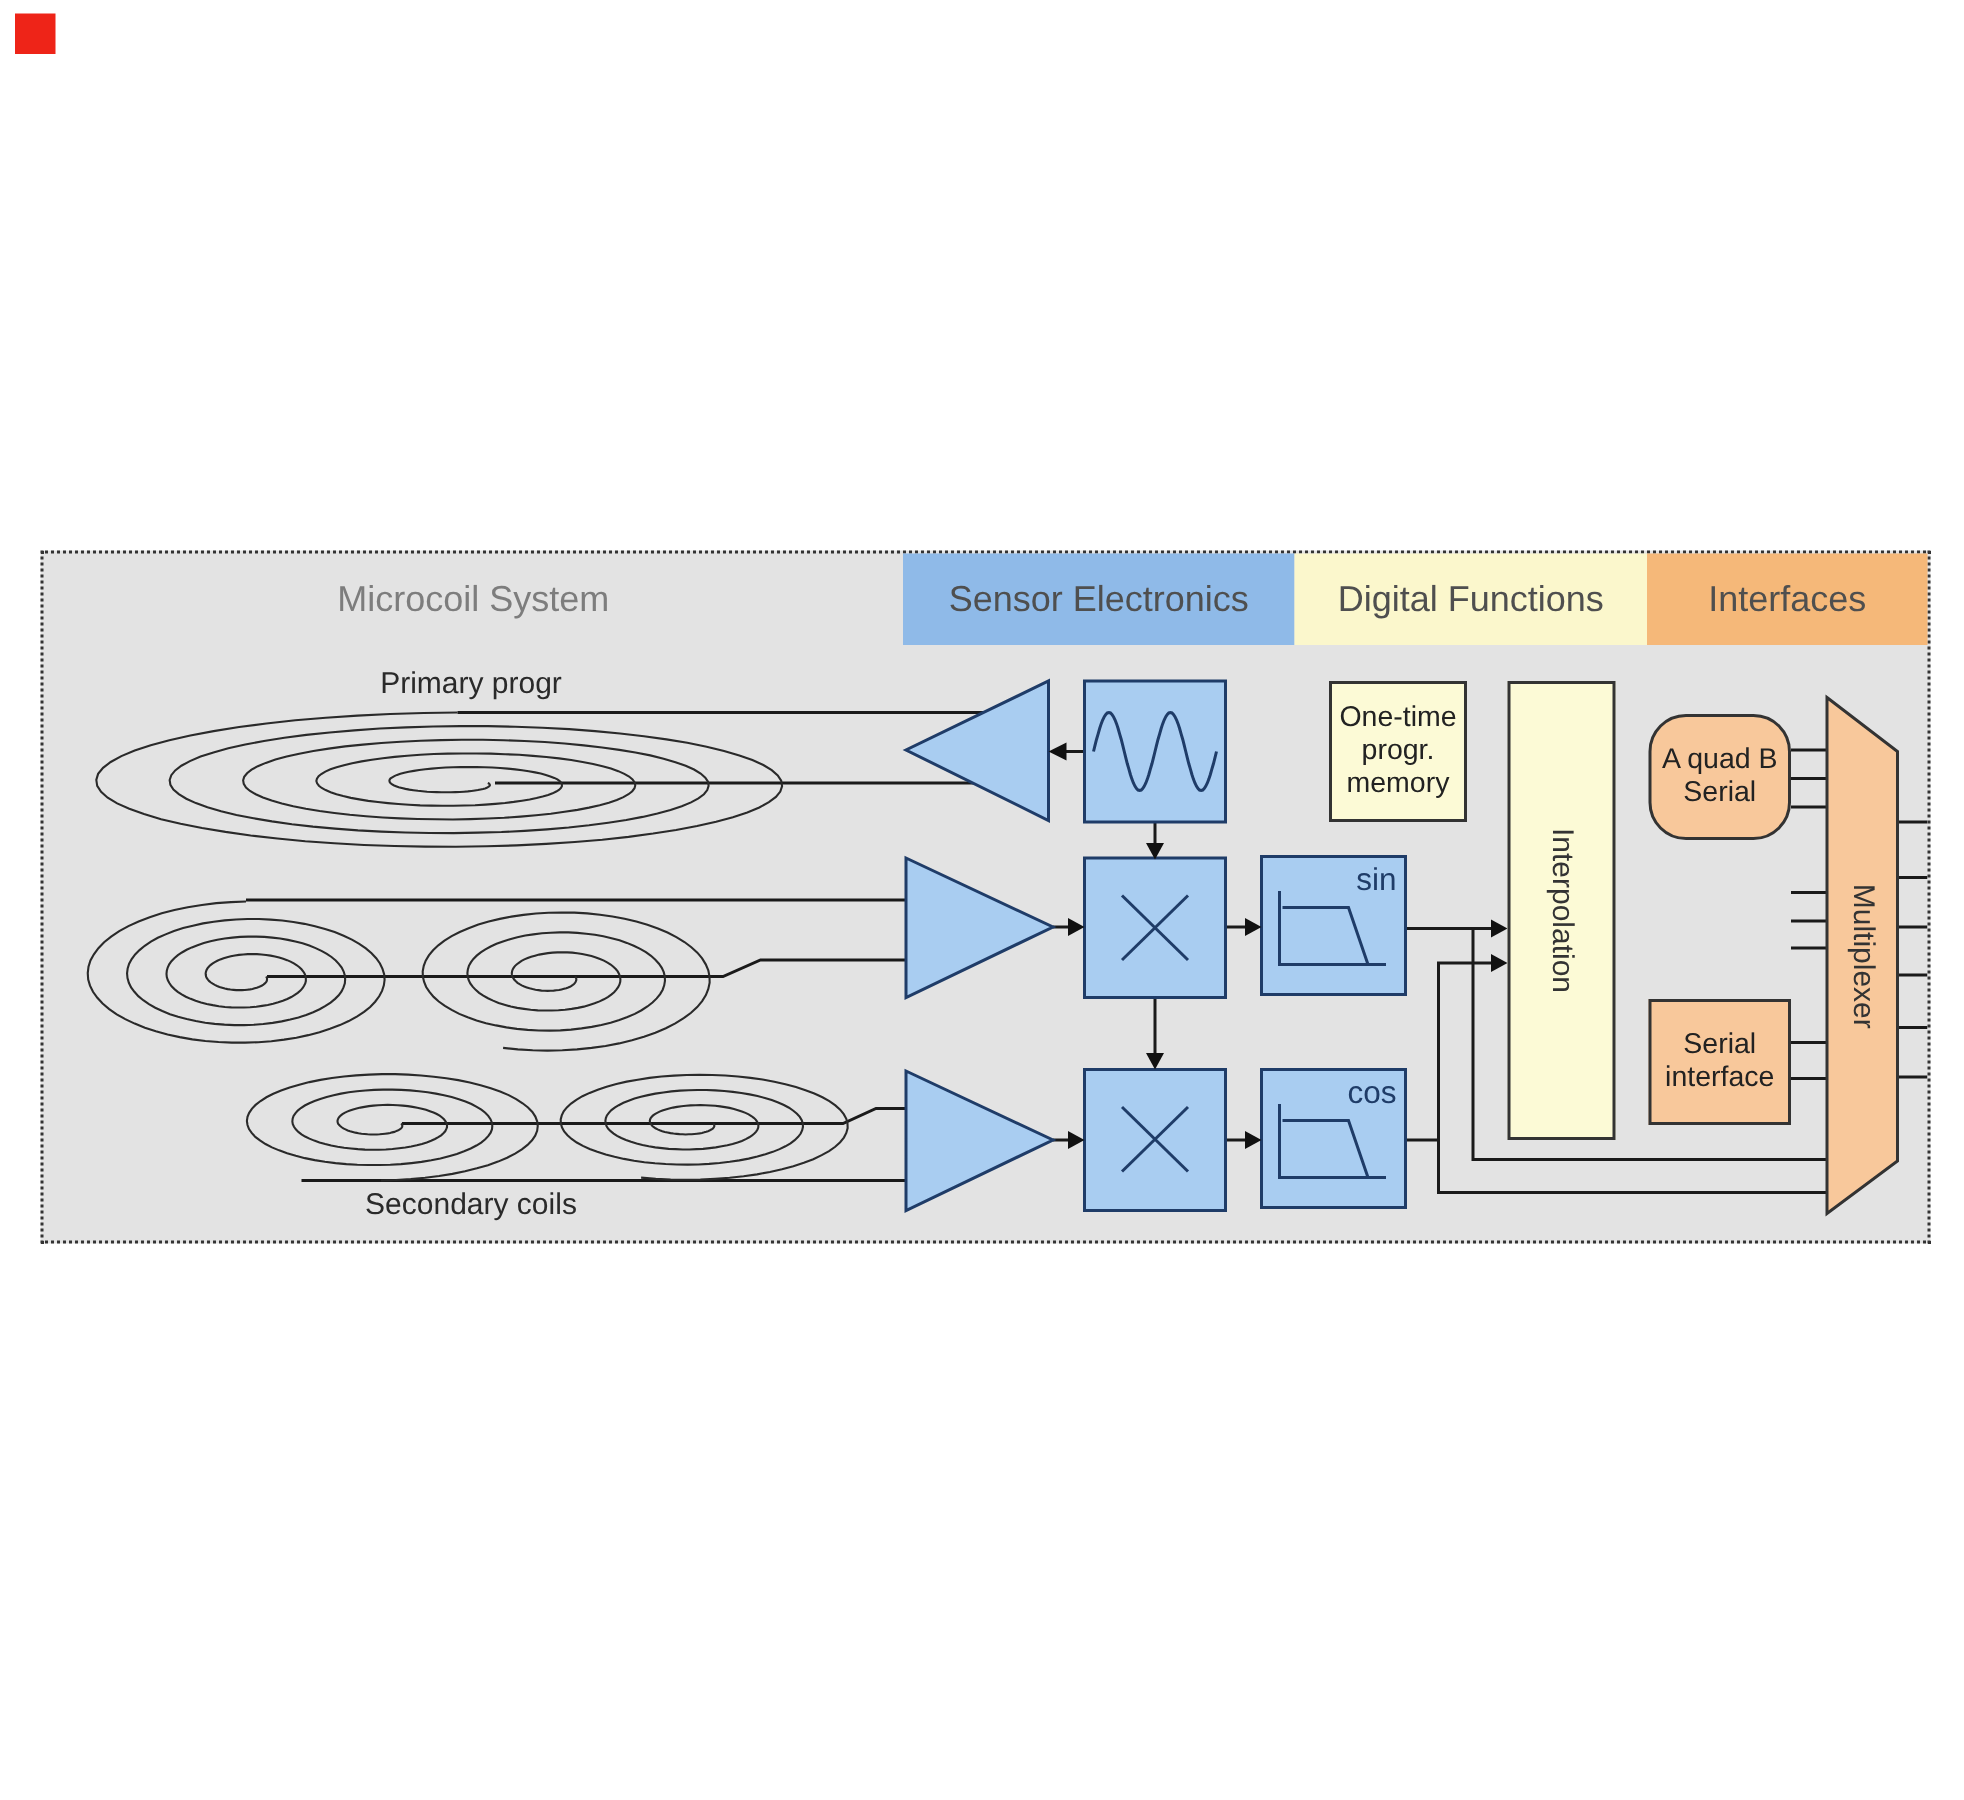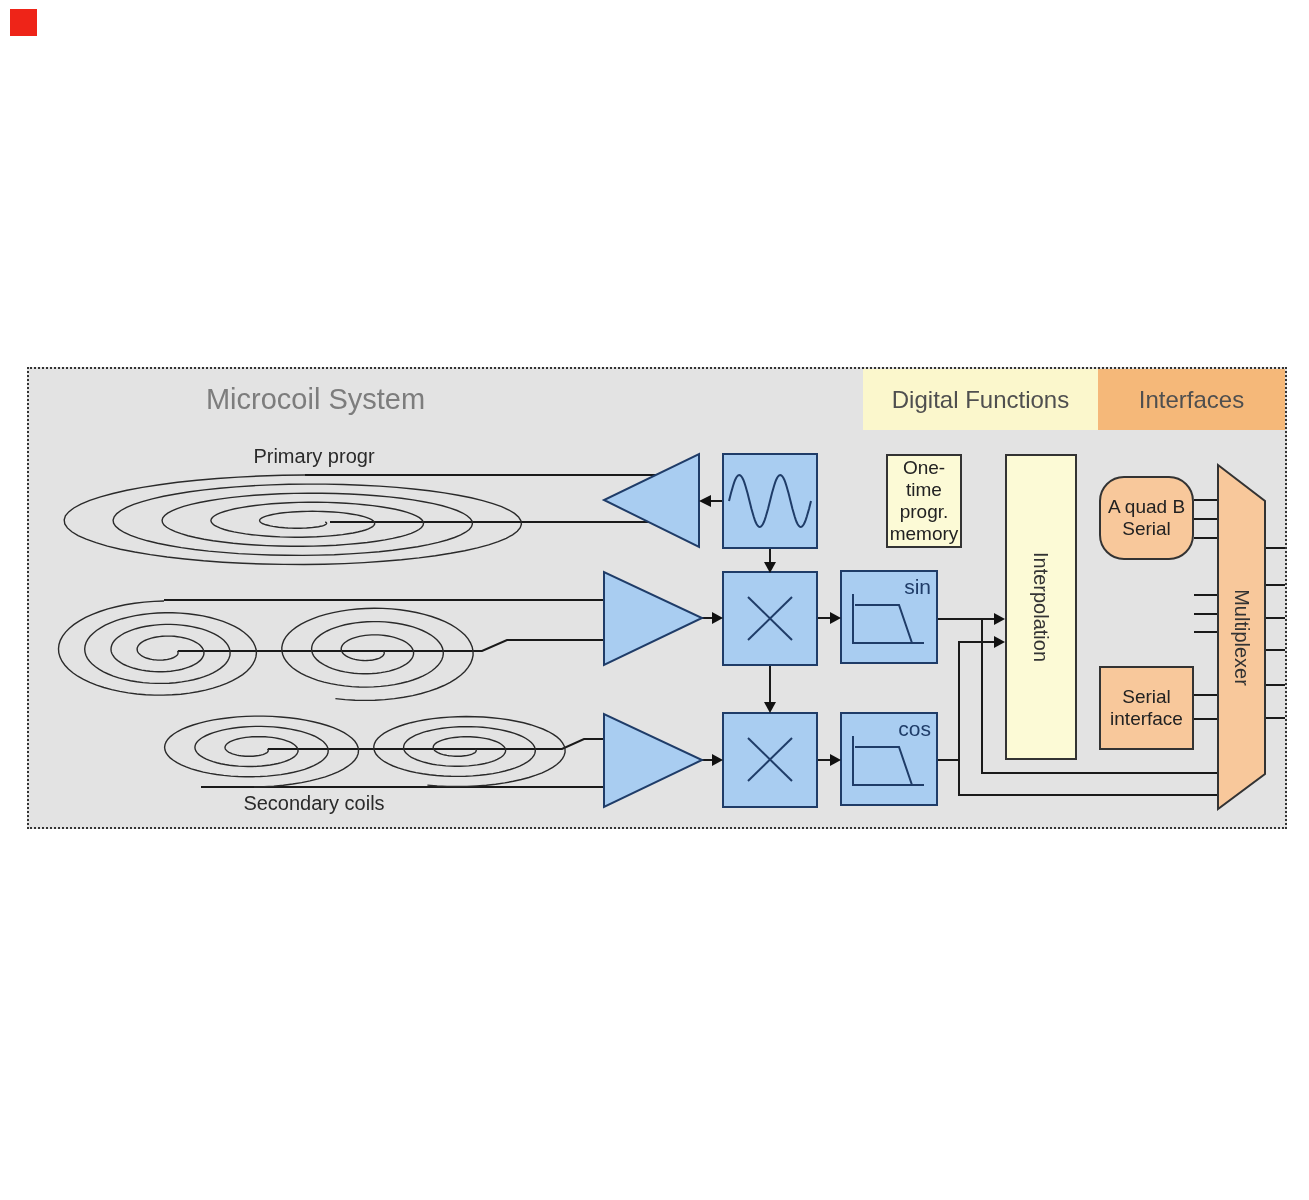--- a/index.html
+++ b/index.html
@@ -3,21 +3,21 @@
 <meta charset="utf-8">
 <style>
   html,body{margin:0;padding:0;background:#ffffff;}
   body{width:1309px;height:1200px;position:relative;font-family:"Liberation Sans",sans-serif;}
   #red-marker{position:absolute;left:10px;top:9px;width:27px;height:27px;background:#ee2418;}
   #diagram{position:absolute;left:27px;top:367px;width:1256px;height:458px;
            background:#e3e3e3;border:2px dotted #333;box-sizing:content-box;}
   #art{position:absolute;left:0;top:0;}
   .hband{position:absolute;top:0;height:61px;display:flex;align-items:center;justify-content:center;
          font-size:24px;color:#4f4f4f;}
-  .hband.title{font-size:29px;color:#7d7d7d;background:transparent;}
+  .hband.title{font-size:24px;color:#7d7d7d;background:transparent;}
   .coil-label{position:absolute;font-size:20px;color:#2a2a2a;text-align:center;}
   .box{position:absolute;box-sizing:border-box;border:2px solid #333;display:flex;flex-direction:column;
        align-items:center;justify-content:center;text-align:center;font-size:19px;line-height:22px;color:#222;}
   .yellow{background:#fcfad6;}
   .orange{background:#f8c89b;}
   .vlabel{position:absolute;display:flex;align-items:center;justify-content:center;}
   .vlabel span{transform:rotate(90deg);white-space:nowrap;font-size:20px;color:#333;}
   .filter-label{position:absolute;font-size:21px;color:#1f3c68;text-align:right;}
   
   .ln{stroke:#1a1a1a;stroke-width:2;fill:none;}
@@ -128,34 +128,37 @@
       <polygon class="ah" points="694,391 683,385 683,397"></polygon>
       <polygon class="ah" points="812,391 801,385 801,397"></polygon>
       <polygon class="ah" points="976,250 965,244 965,256"></polygon>
       <polygon class="ah" points="976,273 965,267 965,279"></polygon>
     </g>
   </svg>
 
   <div class="hband title" style="left:0;width:573px;">
     <span>Microcoil System</span>
   </div>
+  <div class="hband" style="left:573px;width:261px;background:#8fbae8;">
+    <span>Sensor Electronics</span>
+  </div>
   <div class="hband" style="left:834px;width:235px;background:#fbf7cc;">
     <span>Digital Functions</span>
   </div>
   <div class="hband" style="left:1069px;width:187px;background:#f5b879;">
     <span>Interfaces</span>
   </div>
 
   <div class="coil-label" style="left:150px;top:76px;width:270px;">Primary progr</div>
   <div class="coil-label" style="left:150px;top:423px;width:270px;">Secondary coils</div>
 
   <div class="filter-label" style="left:840px;top:206px;width:62px;">sin</div>
   <div class="filter-label" style="left:840px;top:348px;width:62px;">cos</div>
 
-  <div class="box yellow" style="left:857px;top:85px;width:76px;height:94px;">
+  <div class="box yellow" style="left:857px;top:85px;width:92px;height:94px;">
     <span>One-time</span>
     <span>progr.</span>
     <span>memory</span>
   </div>
   <div class="box yellow vlabel" style="left:976px;top:85px;width:72px;height:306px;">
     <span>Interpolation</span>
   </div>
 
   <div class="box orange" style="left:1070px;top:107px;width:95px;height:84px;border-radius:25px;">
     <span>A quad B</span>

